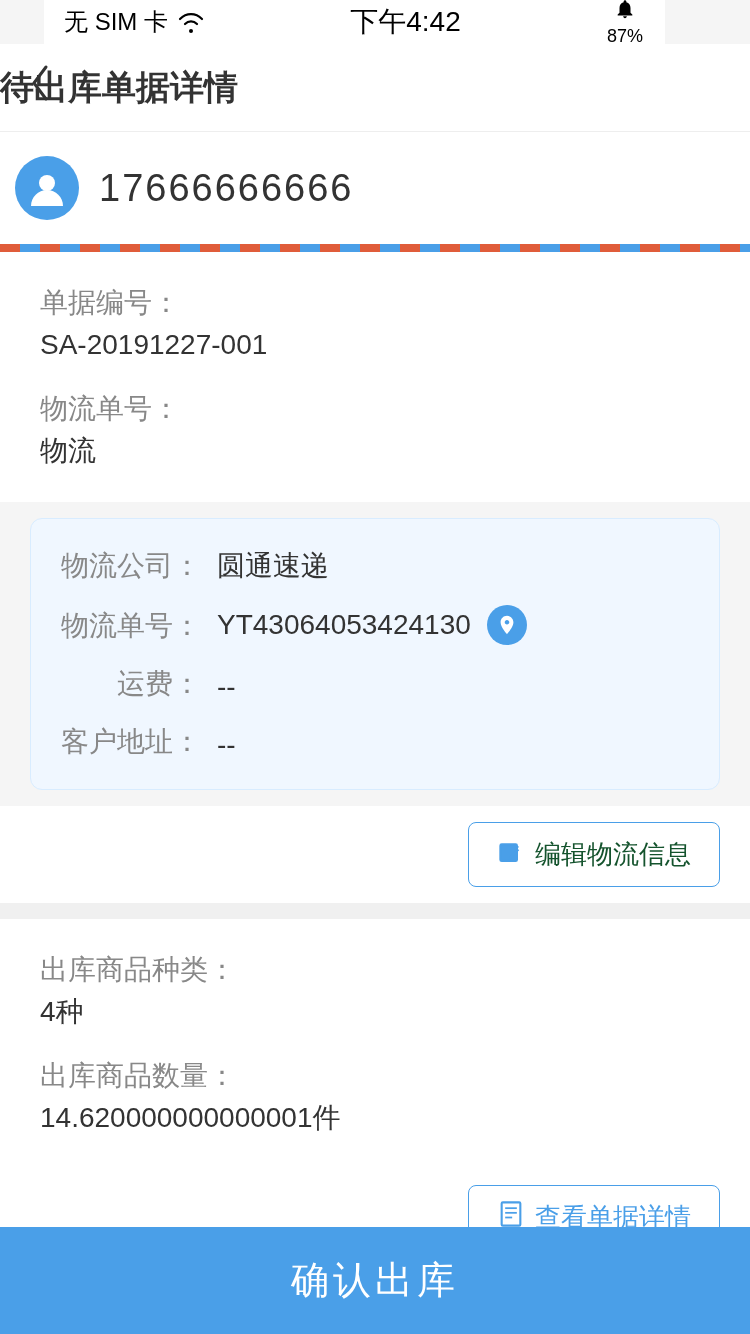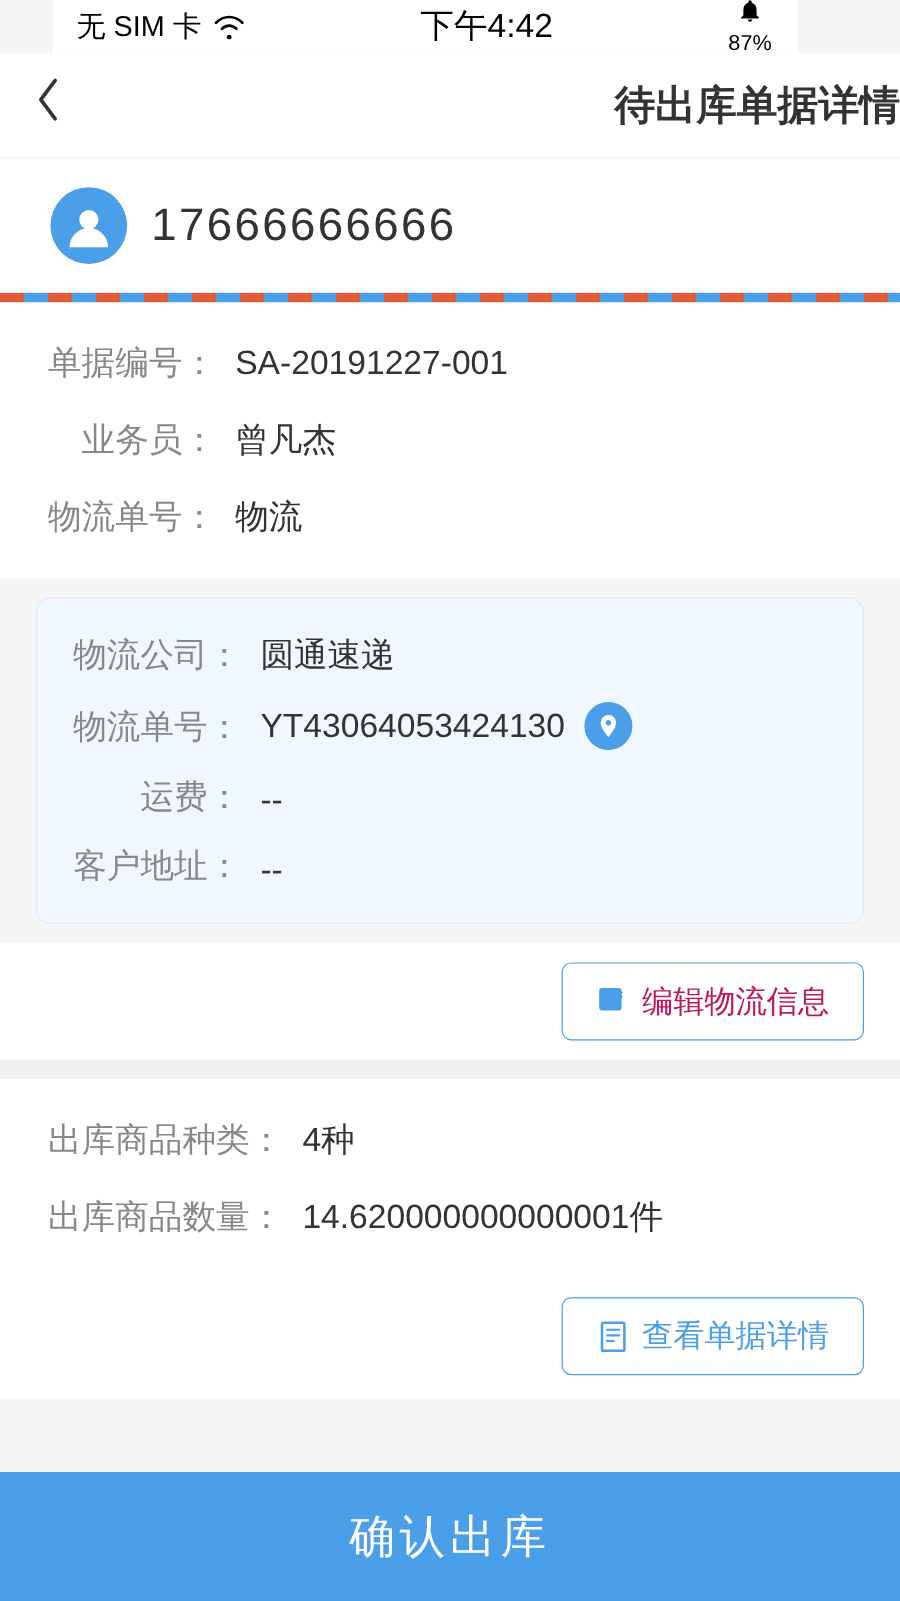--- a/index.html
+++ b/index.html
@@ -30,41 +30,41 @@
     .status-center { font-size: 28px; font-weight: 500; }
     .status-right { display: flex; align-items: center; gap: 6px; font-size: 18px; flex-direction: column; }
 
     
     .nav-bar {
       width: 750px;
       height: 88px;
       background: #fff;
       display: flex;
       align-items: center;
-      justify-content: flex-end;
+      justify-content: flex-start;
       position: relative;
       border-bottom: 1px solid #eee;
     }
     .nav-back {
       position: absolute;
       left: 28px;
       font-size: 36px;
       color: #333;
       cursor: pointer;
     }
     .nav-title {
       font-size: 34px;
       font-weight: 600;
       color: #333;
     }
 
     
     .customer-section {
       background: #fff;
-      padding: 24px 42px;
+      padding: 24px 15px;
       display: flex;
       align-items: center;
       gap: 20px;
       margin-bottom: 0;
     }
     .customer-avatar {
       width: 64px;
       height: 64px;
       border-radius: 50%;
       background: #4a9fe8;
@@ -99,20 +99,21 @@
     .info-section {
       background: #fff;
       padding: 30px 40px;
       margin-bottom: 16px;
     }
     .info-row {
       display: flex;
       align-items: flex-start;
       margin-bottom: 22px;
       font-size: 28px;
+      flex-direction: column;
     }
     .info-row:last-child { margin-bottom: 0; }
     .info-label {
       color: #888;
       min-width: 140px;
       text-align: right;
       flex-shrink: 0;
       margin-right: 16px;
       line-height: 1.5;
     }
@@ -166,21 +167,21 @@
 
     
     .edit-btn-row {
       display: flex;
       justify-content: flex-end;
       padding: 16px 30px 16px 30px;
       background: #fff;
     }
     .edit-btn {
       border: 1.5px solid #4a9fe8;
-      color: #be185d;
+      color: #14532d;
       background: #fff;
       border-radius: 8px;
       padding: 14px 28px;
       font-size: 26px;
       display: flex;
       align-items: center;
       gap: 10px;
       cursor: pointer;
     }
     .edit-btn svg { width: 28px; height: 28px; fill: #4a9fe8; }
@@ -207,21 +208,20 @@
       background: #fff;
     }
     .view-btn {
       border: 1.5px solid #4a9fe8;
       color: #4a9fe8;
       background: #fff;
       border-radius: 8px;
       padding: 14px 28px;
       font-size: 26px;
       display: flex;
-      align-items: center;
       gap: 10px;
       cursor: pointer;
     }
     .view-btn svg { width: 28px; height: 28px; fill: none; stroke: #4a9fe8; stroke-width: 2; }
 
     
     .empty-area {
       background: #f5f5f5;
       flex: 1;
       min-height: 220px;
@@ -302,24 +302,20 @@
     </div>
     <div class="customer-phone">17666666666</div>
   </div>
 
   <div class="dashed-divider"></div>
 
   <div class="info-section">
     <div class="info-row">
       <span class="info-label">单据编号：</span>
       <span class="info-value">SA-20191227-001</span>
-    </div>
-    <div class="info-row">
-      <span class="info-label">业务员：</span>
-      <span class="info-value">曾凡杰</span>
     </div>
     <div class="info-row">
       <span class="info-label">物流单号：</span>
       <span class="info-value">物流</span>
     </div>
   </div>
 
   <div class="logistics-card">
     <div class="logistics-row">
       <span class="logistics-label">物流公司：</span>

